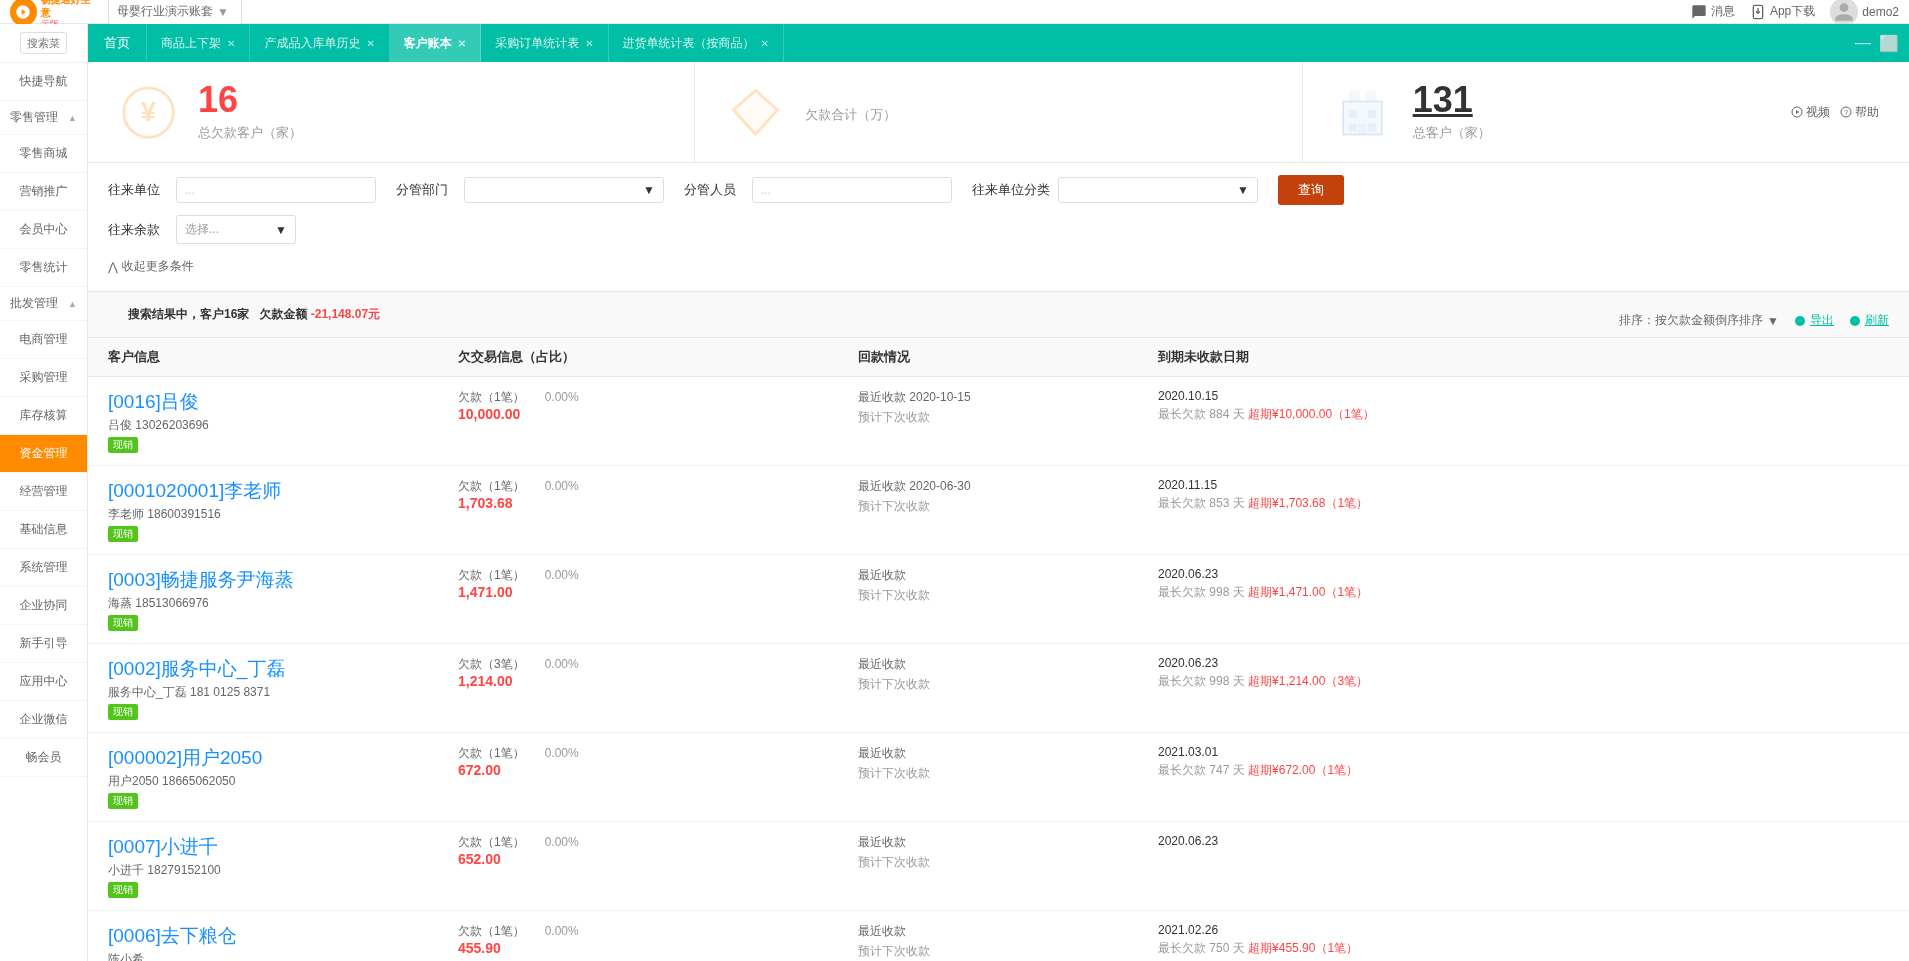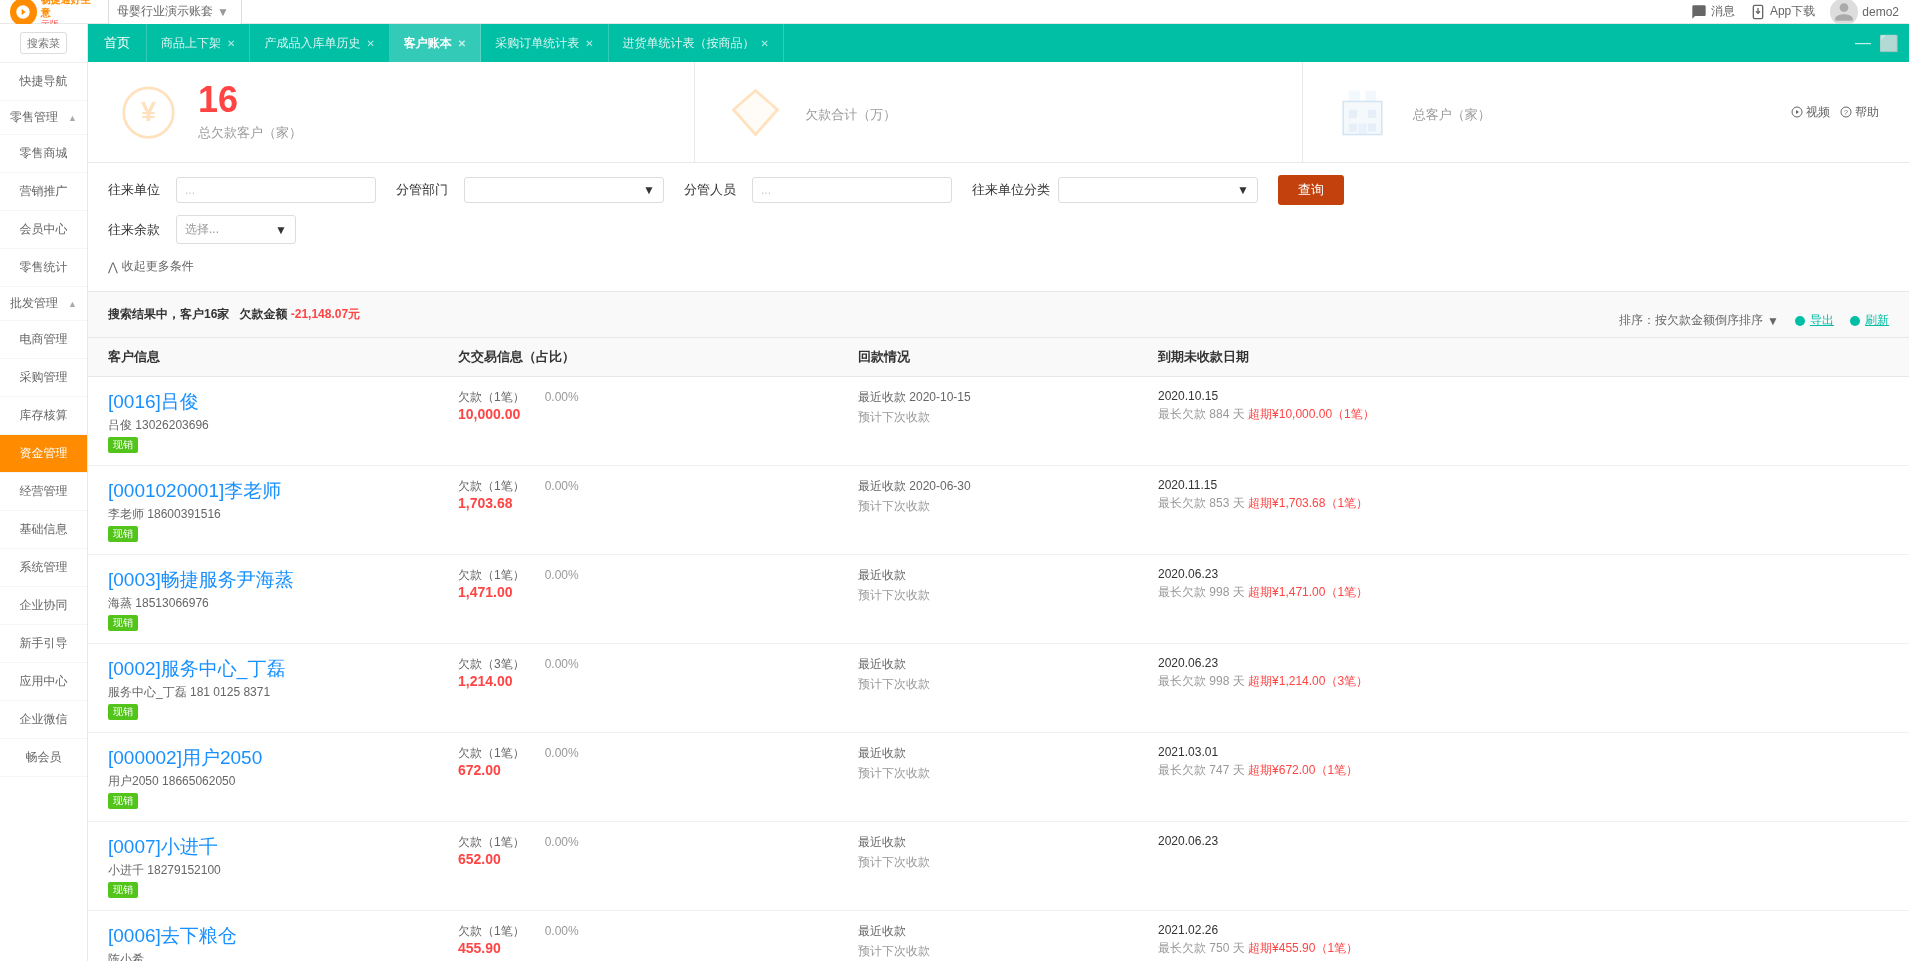--- a/index.html
+++ b/index.html
@@ -55,21 +55,21 @@
     .filter-label { color: #333; font-size: 13px; white-space: nowrap; min-width: 60px; }
     .filter-input { border: 1px solid #ddd; border-radius: 3px; padding: 5px 8px; font-size: 12px; min-width: 200px; display: flex; align-items: center; justify-content: space-between; cursor: pointer; background: #fff; }
     .filter-input.with-dots { color: #ccc; }
     .filter-select { border: 1px solid #ddd; border-radius: 3px; padding: 5px 8px; font-size: 12px; min-width: 200px; display: flex; align-items: center; justify-content: space-between; cursor: pointer; background: #fff; }
     .filter-select-small { min-width: 120px; }
     .search-btn { background: #c2410c; color: #fff; border: none; padding: 6px 20px; border-radius: 3px; cursor: pointer; font-size: 13px; }
     .collapse-btn { display: flex; align-items: center; gap: 4px; color: #666; font-size: 12px; cursor: pointer; margin: 0 auto; }
 
     
     .results-bar { display: flex; align-items: center; justify-content: space-between; padding: 8px 20px; background: #f9f9f9; border-bottom: 1px solid #e8e8e8; font-size: 12px; }
-    .results-info { color: #666; }
+    .results-info { color: #666; margin-left: 20px; }
     .results-info span { color: #333; font-weight: bold; }
     .results-actions { display: flex; align-items: center; gap: 15px; color: #666; margin-top: 12px; }
     .results-sort { display: flex; align-items: center; gap: 4px; cursor: pointer; }
     .results-action-btn { display: flex; align-items: center; gap: 4px; cursor: pointer; color: #00bfa5; text-decoration: underline; }
 
     
     .data-table { background: #fff; width: 100%; }
     .table-header { display: grid; grid-template-columns: 350px 400px 300px 1fr; padding: 10px 20px; background: #f9f9f9; border-bottom: 1px solid #e8e8e8; font-weight: bold; color: #333; font-size: 13px; }
     .table-row { display: grid; grid-template-columns: 350px 400px 300px 1fr; padding: 12px 20px; border-bottom: 1px solid #f0f0f0; background: #fff; align-items: start; }
 
@@ -243,20 +243,21 @@
                 <rect x="25" y="10" width="20" height="20" fill="#5b9bd5" opacity="0.3"></rect>
                 <rect x="55" y="10" width="20" height="20" fill="#5b9bd5" opacity="0.3"></rect>
                 <rect x="25" y="45" width="15" height="15" fill="#5b9bd5" opacity="0.5"></rect>
                 <rect x="60" y="45" width="15" height="15" fill="#5b9bd5" opacity="0.5"></rect>
                 <rect x="25" y="70" width="15" height="15" fill="#5b9bd5" opacity="0.5"></rect>
                 <rect x="60" y="70" width="15" height="15" fill="#5b9bd5" opacity="0.5"></rect>
                 <rect x="42" y="70" width="16" height="20" fill="#5b9bd5" opacity="0.4"></rect>
               </svg>
             </div>
             <div class="card-content">
+              <div class="card-number dark">131</div>
               <div class="card-label">总客户（家）</div>
             </div>
             <div class="card-actions">
               <div class="card-action">
                 <svg width="12" height="12" viewBox="0 0 24 24" fill="#666">
                     <circle cx="12" cy="12" r="10" fill="none" stroke="#666" stroke-width="2"></circle>
                     <polygon points="10,8 16,12 10,16" fill="#666"></polygon>
                   </svg>
                 <span>视频</span>
               </div>

